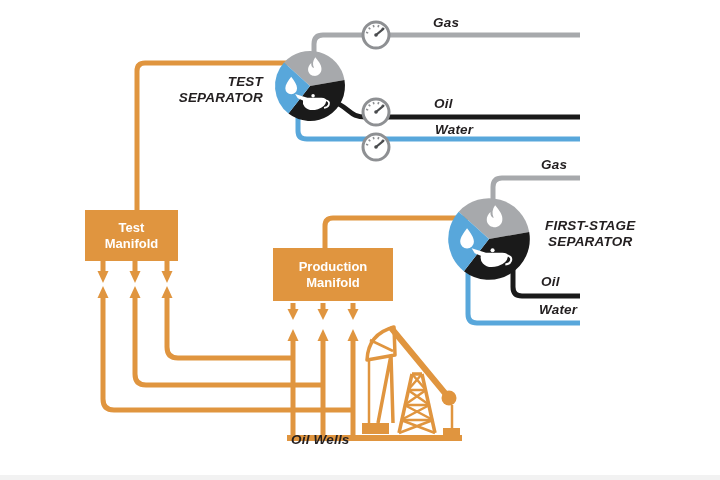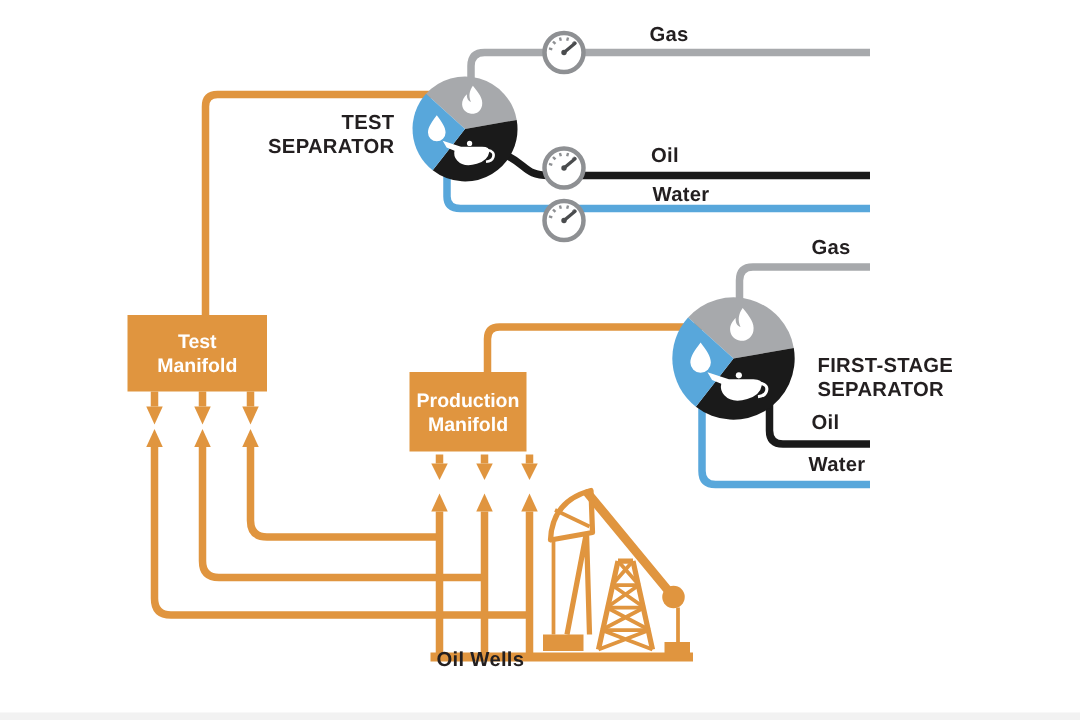--- a/index.html
+++ b/index.html
@@ -3,39 +3,39 @@
 <meta charset="utf-8">
 <style>
   html,body{margin:0;padding:0;background:#fff;}
   .stage{
     position:relative;width:720px;height:480px;background:#fff;overflow:hidden;
     font-family:"Liberation Sans","DejaVu Sans",sans-serif;
   }
   .stage svg{position:absolute;left:0;top:0;z-index:1;}
   .lbl{
     position:absolute;z-index:2;font-weight:700;font-size:13.5px;
-    color:var(--ink);letter-spacing:.2px;white-space:nowrap;line-height:16px;
+    color:var(--ink);letter-spacing:.2px;white-space:nowrap;line-height:16px;font-style:italic;
   }
   .lbl span{display:block;}
   #lbl-testsep{left:163px;top:74px;width:100px;text-align:right;}
-  #lbl-fssep{left:545px;top:236px;text-align:left;}
+  #lbl-fssep{left:545px;top:218px;text-align:center;}
   #lbl-gas-test{left:433px;top:15px;}
   #lbl-oil-test{left:434px;top:96px;}
   #lbl-water-test{left:435px;top:122px;}
   #lbl-gas-fs{left:541px;top:157px;}
   #lbl-oil-fs{left:541px;top:274px;}
   #lbl-water-fs{left:539px;top:302px;}
   #lbl-oilwells{left:291px;top:432px;}
   .manifold{
     position:absolute;z-index:2;background:var(--orange);color:#fff;
     display:flex;flex-direction:column;align-items:center;justify-content:center;
     font-weight:700;font-size:13px;line-height:16px;text-align:center;
   }
   #test-manifold{left:85px;top:210px;width:93px;height:51px;}
-  #prod-manifold{left:273px;top:248px;width:78px;height:53px;}
+  #prod-manifold{left:273px;top:248px;width:120px;height:53px;}
   .bottom-edge{position:absolute;left:0;top:475px;width:720px;height:5px;background:#f2f2f2;z-index:0;}
 
   
   .p-orange{fill:none;stroke:var(--orange);stroke-width:5;}
   .p-orange-thin{fill:none;stroke:var(--orange);stroke-width:2.5;}
   .p-orange-mid{fill:none;stroke:var(--orange);stroke-width:3.5;stroke-linejoin:round;}
   .p-base{fill:none;stroke:var(--orange);stroke-width:6;}
   .p-beam{fill:none;stroke:var(--orange);stroke-width:6;stroke-linecap:round;}
   .f-orange{fill:var(--orange);stroke:none;}
   .p-gas{fill:none;stroke:var(--gas);stroke-width:5;}

